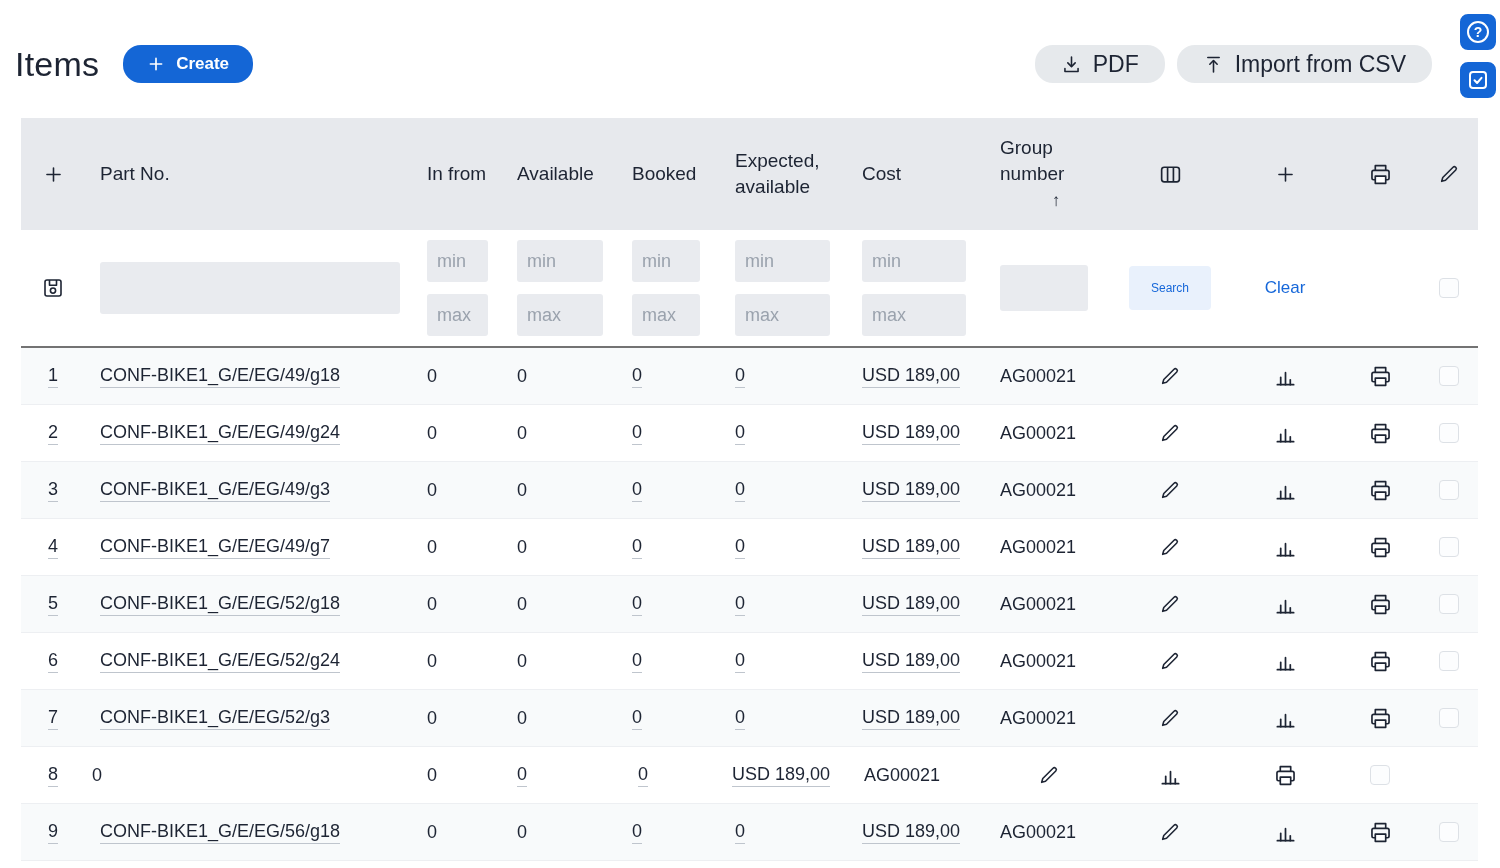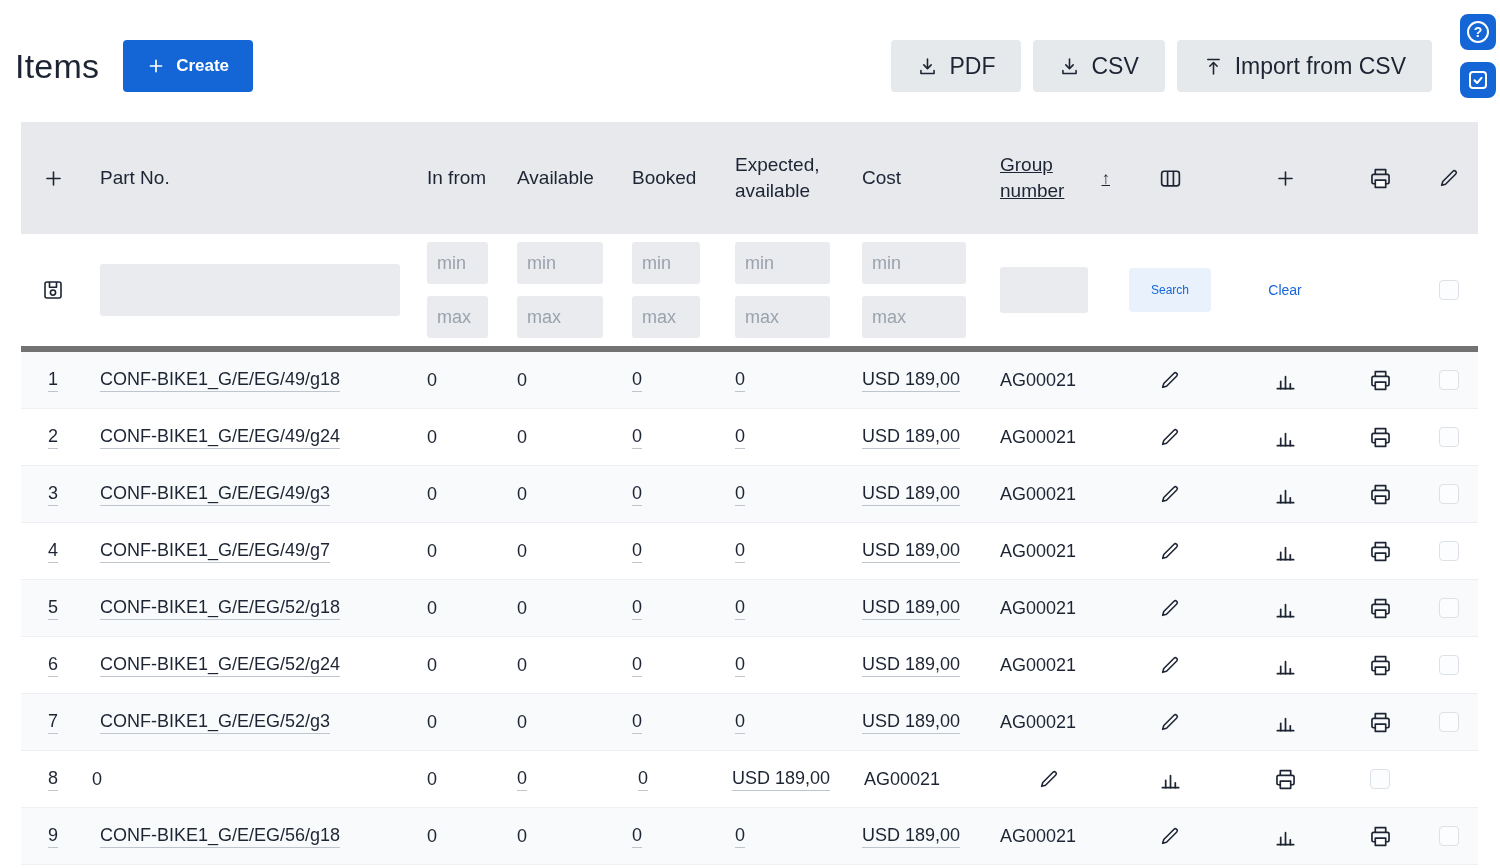--- a/index.html
+++ b/index.html
@@ -22,23 +22,23 @@
     font-weight: 500;
     letter-spacing: .2px;
     margin-right: 24px;
     line-height: 48px;
   }
   .btn {
     display: inline-flex;
     align-items: center;
     justify-content: center;
     gap: 11px;
-    height: 52px;
+    height: 38px;
     border: none;
-    border-radius: 4px;
+    border-radius: 18px;
     font-family: inherit;
     cursor: pointer;
     white-space: nowrap;
   }
   .btn-primary {
     background: #1466d6;
     color: #fff;
     font-size: 17px;
     font-weight: bold;
     padding: 0 24px;
@@ -87,32 +87,32 @@
     align-items: center;
   }
   .thead {
     background: #e7e9ed;
     min-height: 112px;
     font-size: 19px;
     line-height: 1.35;
   }
   .tfilter {
     min-height: 118px;
-    border-bottom: 6px solid #737373;
+    border-bottom: 2px solid #737373;
   }
   .trow {
     height: 57px;
     border-bottom: 1px solid #edeff2;
     font-size: 18px;
   }
   .trow.odd { background: #f8fafb; }
 
   .cell { display: flex; align-items: center; }
   .cell.center { justify-content: center; }
-  .cell.col-flex { align-items: center; justify-content: center; text-decoration: underline; }
+  .cell.col-flex { flex-direction: column; align-items: center; justify-content: center; }
   .p2 { padding-left: 15px; }
   .p3, .p4, .p5 { padding-left: 7px; }
   .p6 { padding-left: 13px; }
   .p7 { padding-left: 10px; }
   .p8 { padding-left: 12px; }
 
   .sort-arrow { display: block; font-size: 17px; margin-top: 3px; margin-left: 2px; }
 
   
   .u { border-bottom: 1px solid #bfc5cd; padding-bottom: 1px; }
@@ -143,21 +143,21 @@
     border: none;
     border-radius: 4px;
     height: 44px;
     padding: 0 22px;
     font-size: 12px;
     font-family: inherit;
     cursor: pointer;
   }
   .link-clear {
     color: #1667d9;
-    font-size: 14px;
+    font-size: 17px;
     cursor: pointer;
     background: none; border: none; font-family: inherit;
   }
 
   .checkbox {
     width: 20px; height: 20px;
     border: 1px solid #dde1e6;
     border-radius: 4px;
     background: #fcfdfe;
     display: inline-block;
@@ -190,30 +190,20 @@
             <path d="M12 3.5v10.5"></path>
             <path d="M7.8 10.2L12 14.4l4.2-4.2"></path>
             <path d="M4.5 16.5v3.5h15v-3.5"></path>
           </svg>
       </span>
       <span>PDF</span>
     </button>
     <button class="btn btn-gray">
       <span class="icon">
         <svg viewBox="0 0 24 24" width="21" height="21" fill="none" stroke="#1d2433" stroke-width="1.8" stroke-linecap="round" stroke-linejoin="round">
-            <path d="M12 3.5v10.5"></path>
-            <path d="M7.8 10.2L12 14.4l4.2-4.2"></path>
-            <path d="M4.5 16.5v3.5h15v-3.5"></path>
-          </svg>
-      </span>
-      <span>CSV</span>
-    </button>
-    <button class="btn btn-gray">
-      <span class="icon">
-        <svg viewBox="0 0 24 24" width="21" height="21" fill="none" stroke="#1d2433" stroke-width="1.8" stroke-linecap="round" stroke-linejoin="round">
             <path d="M5.5 4h13"></path>
             <path d="M12 20.5V8"></path>
             <path d="M7.8 11.7L12 7.5l4.2 4.2"></path>
           </svg>
       </span>
       <span>Import from CSV</span>
     </button>
   </div>
 </div>
 

